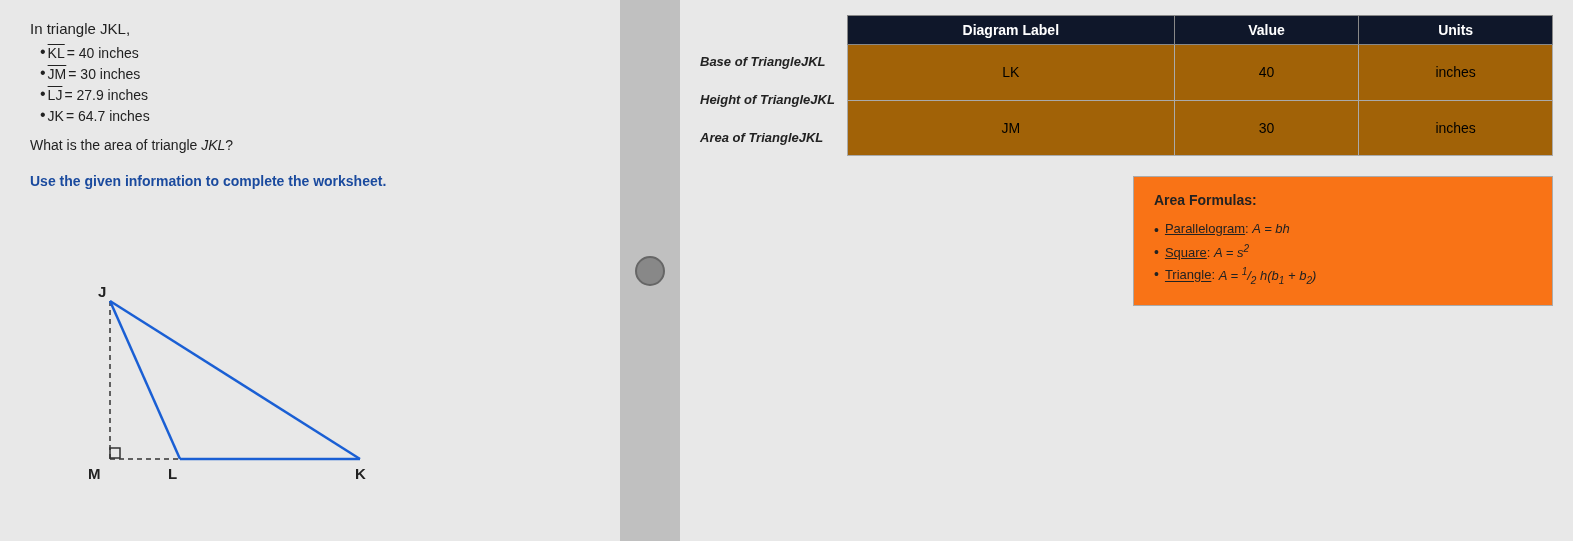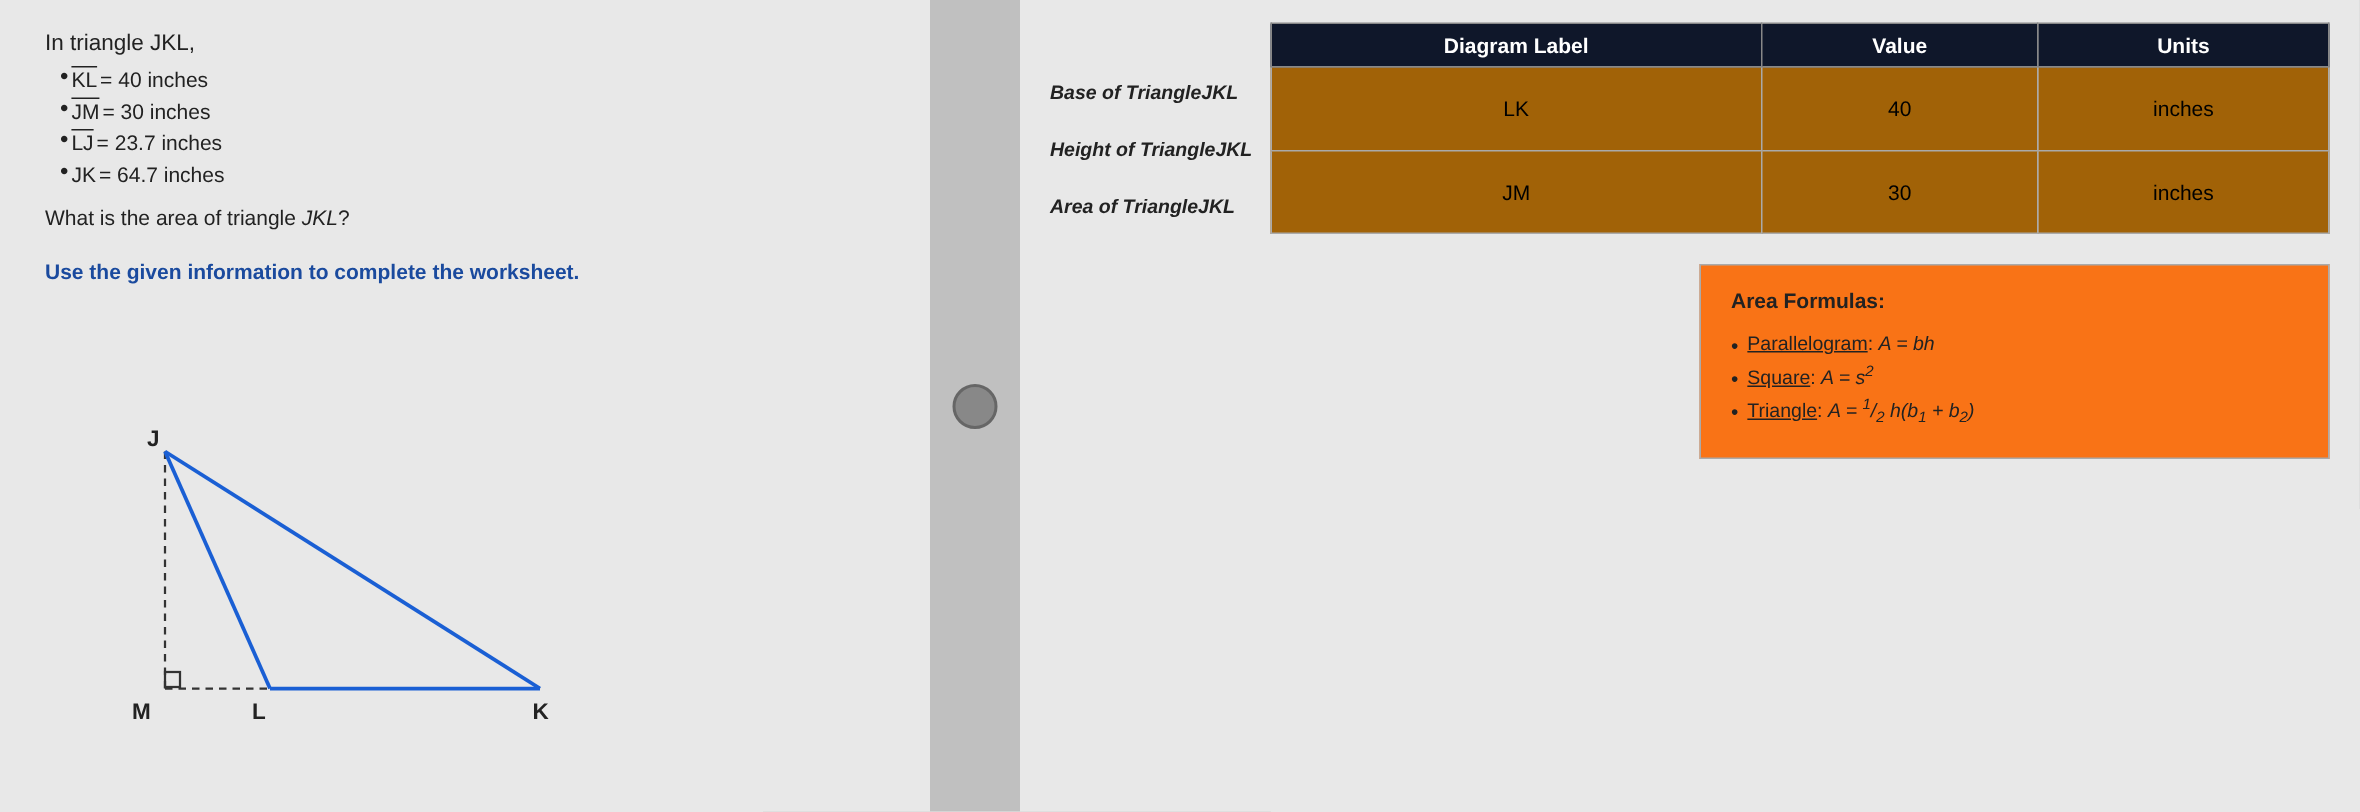--- a/index.html
+++ b/index.html
@@ -224,21 +224,21 @@
     <li>
         <span class="overline">KL</span>
         <span> = 40 inches</span>
       </li>
     <li>
         <span class="overline">JM</span>
         <span> = 30 inches</span>
       </li>
     <li>
         <span class="overline">LJ</span>
-        <span> = 23.7 inches</span>
+        <span> = 27.9 inches</span>
       </li>
     <li>
         <span>JK</span>
         <span> = 64.7 inches</span>
       </li>
   </ul>
   <p class="question-text">What is the area of triangle <em>JKL</em>?</p>
   <p class="instruction-text">Use the given information to complete the worksheet.</p>
 
   <div class="diagram-area">

